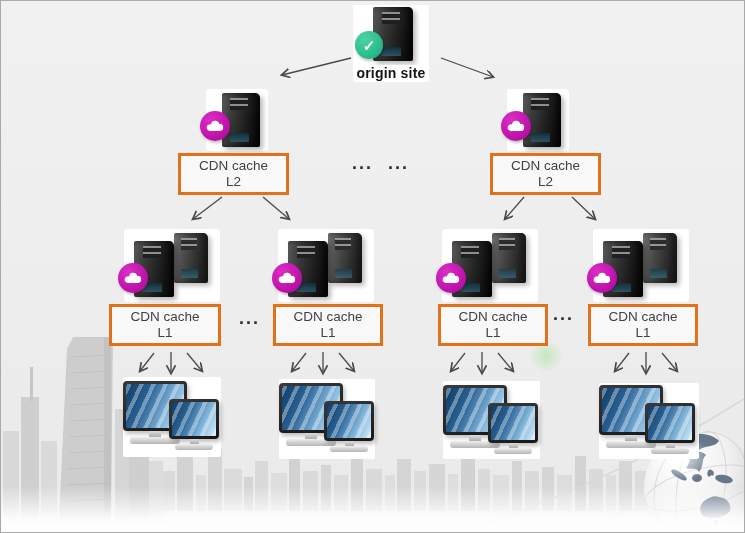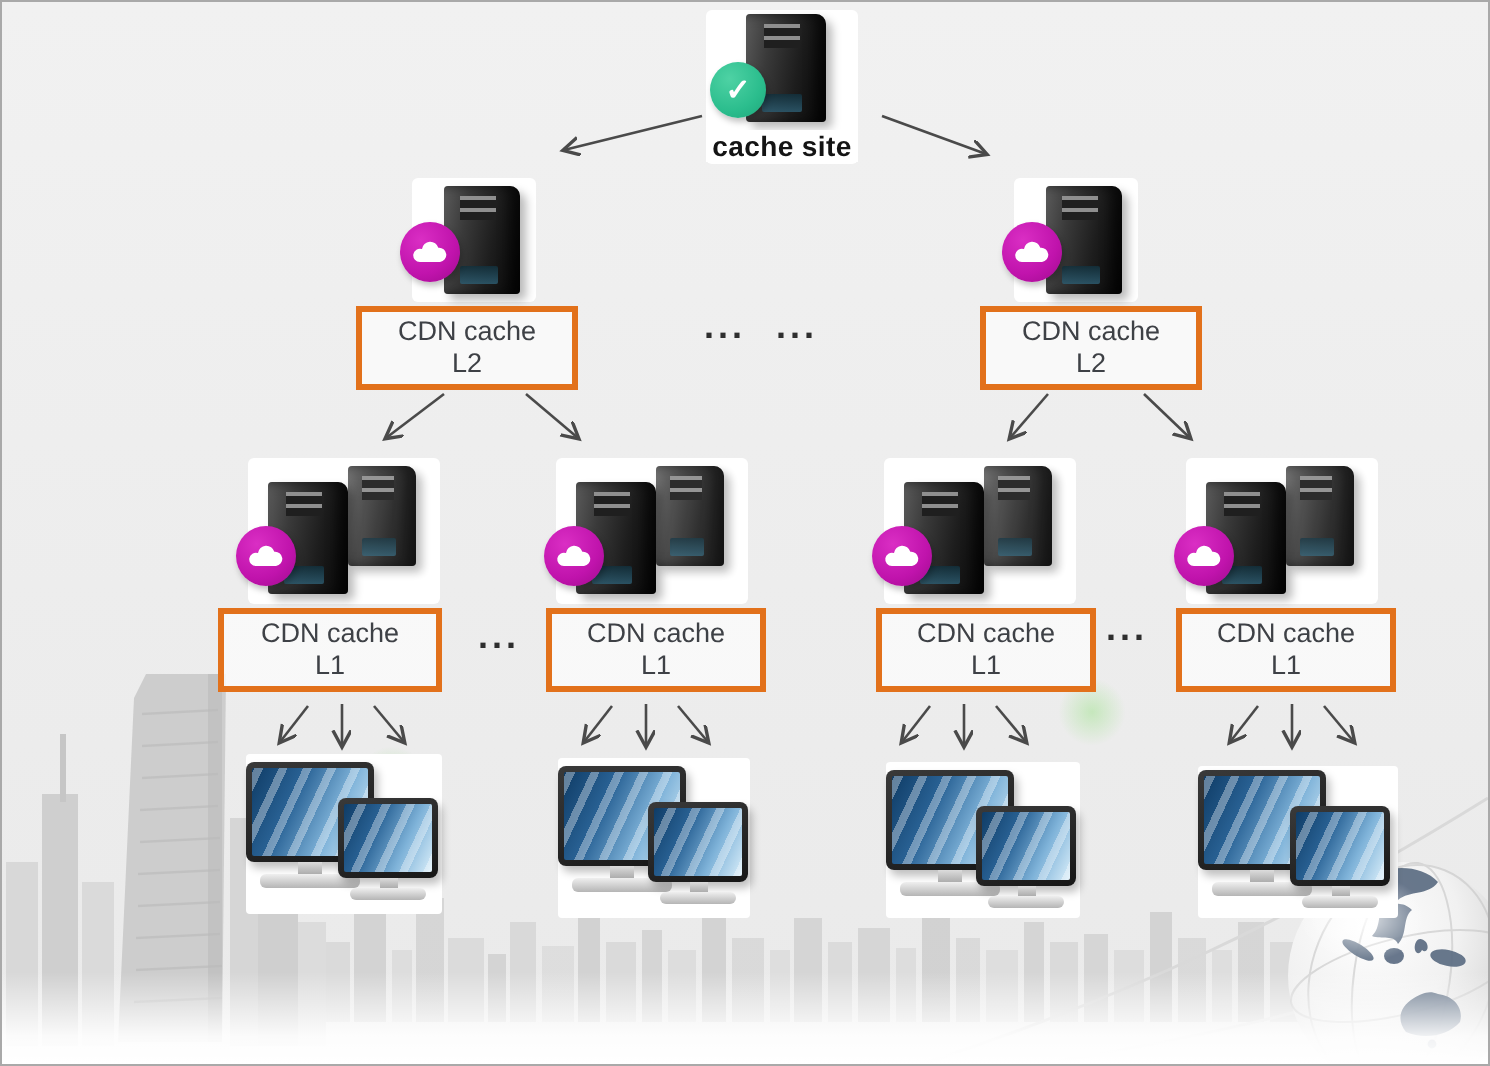--- a/index.html
+++ b/index.html
@@ -192,21 +192,21 @@
       <line x1="645" y1="351" x2="645" y2="372"></line>
       <line x1="661" y1="352" x2="676" y2="370"></line>
     </g>
   </svg>
 
   <div class="tile" style="left:352px;top:4px;width:76px;height:77px">
     <div class="tower" style="left:20px;top:2px;width:40px;height:54px"></div>
     <div class="badge green" style="left:2px;top:26px">
         <span>✓</span>
       </div>
-    <div class="origin-label">cache site</div>
+    <div class="origin-label">origin site</div>
   </div>
 
   <div class="tile" style="left:205px;top:88px;width:62px;height:62px">
     <div class="tower" style="left:16px;top:4px;width:38px;height:54px"></div>
     <div class="badge magenta" style="left:-6px;top:22px">
       <svg width="20" height="14" viewBox="0 0 24 16">
           <path d="M6,14 a4,4 0 1 1 1.2,-7.8 A5,5 0 0 1 17,5.5 A3.8,3.8 0 0 1 18,14 Z" fill="#fff"></path>
         </svg>
     </div>
   </div>

